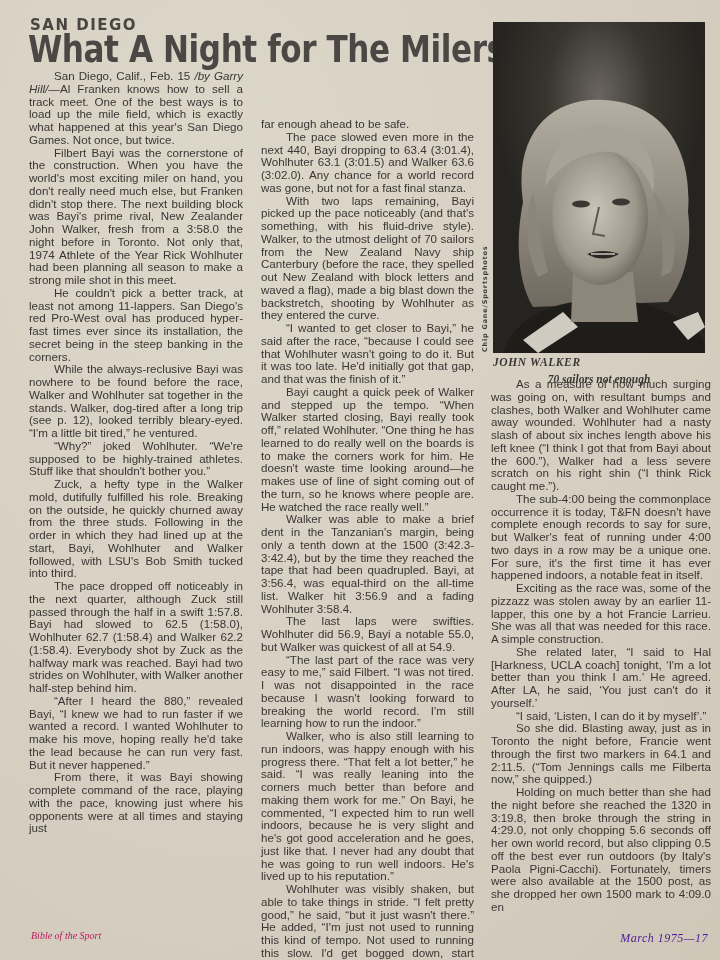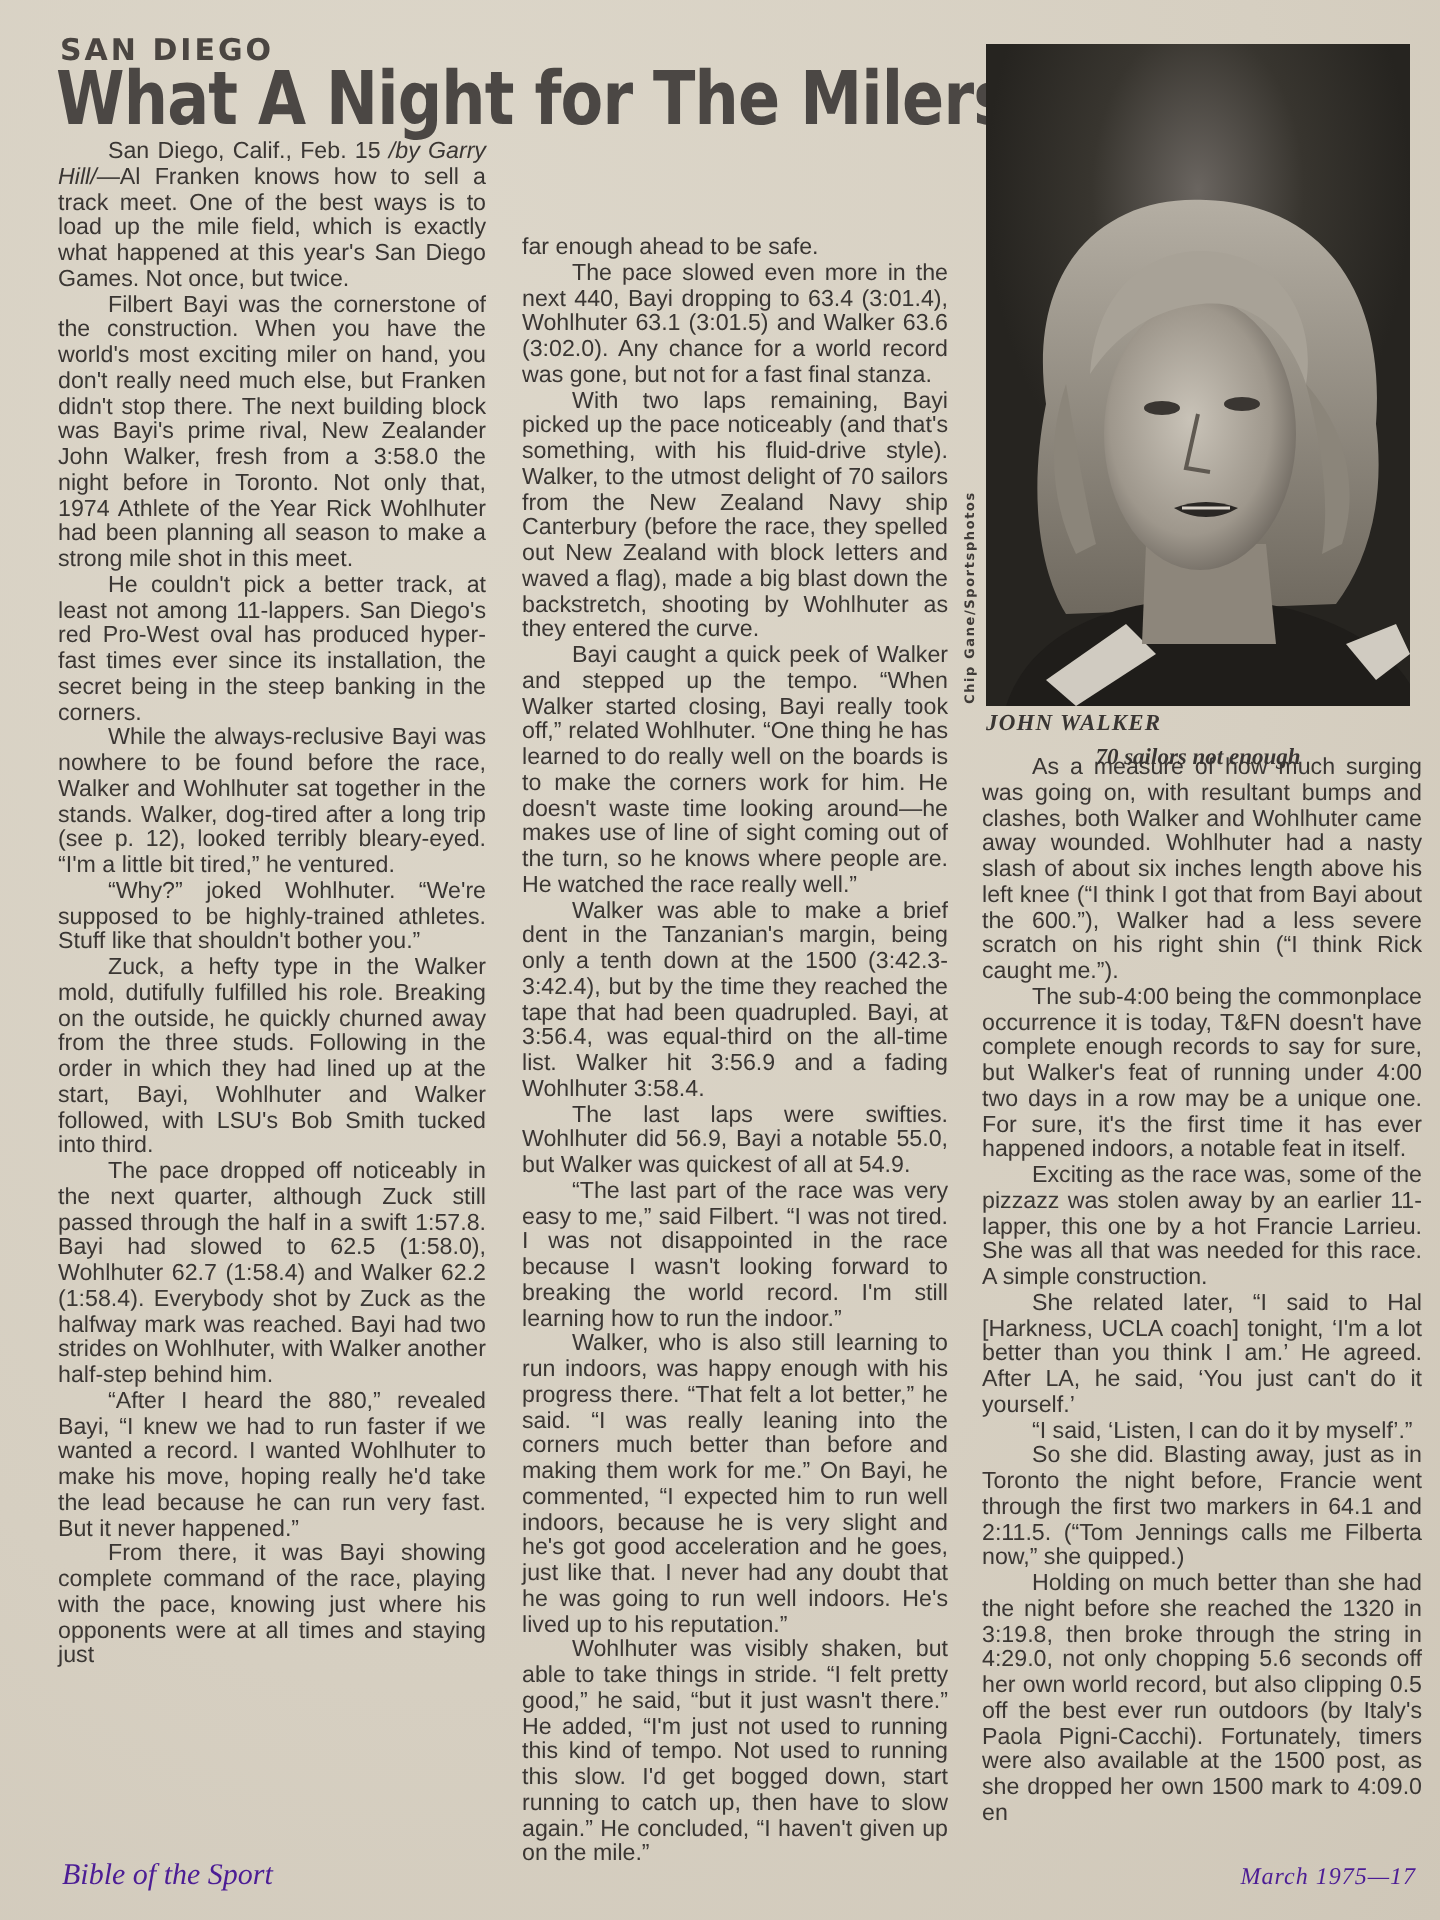--- a/index.html
+++ b/index.html
@@ -50,21 +50,21 @@
     font-family: "Liberation Serif", serif; font-style: italic; font-weight: bold;
     font-size: 11.5px; letter-spacing: 0.6px; color: #3a3633;
   }
   .caption-sub {
     position: absolute; left: 493px; top: 373px; width: 212px; text-align: center;
     font-family: "Liberation Serif", serif; font-style: italic; font-weight: bold;
     font-size: 11.5px; color: #3a3633;
   }
   .footer-left {
     position: absolute; left: 31px; top: 930px;
-    font-family: "Liberation Serif", serif; font-style: italic; font-size: 15px; color: #4c1d95;
+    font-family: "Liberation Serif", serif; font-style: italic; font-size: 10px; color: #be185d;
   }
   .footer-right {
     position: absolute; right: 12px; top: 931px;
     font-family: "Liberation Serif", serif; font-style: italic; font-size: 12px; color: #4c1d95;
     letter-spacing: 0.5px;
   }
   em { font-style: italic; }
 </style>
 </head>
 <body>
@@ -83,20 +83,21 @@
     <p>Zuck, a hefty type in the Walker mold, dutifully fulfilled his role. Breaking on the outside, he quickly churned away from the three studs. Following in the order in which they had lined up at the start, Bayi, Wohlhuter and Walker followed, with LSU's Bob Smith tucked into third.</p>
     <p>The pace dropped off noticeably in the next quarter, although Zuck still passed through the half in a swift 1:57.8. Bayi had slowed to 62.5 (1:58.0), Wohlhuter 62.7 (1:58.4) and Walker 62.2 (1:58.4). Everybody shot by Zuck as the halfway mark was reached. Bayi had two strides on Wohlhuter, with Walker another half-step behind him.</p>
     <p>“After I heard the 880,” revealed Bayi, “I knew we had to run faster if we wanted a record. I wanted Wohlhuter to make his move, hoping really he'd take the lead because he can run very fast. But it never happened.”</p>
     <p>From there, it was Bayi showing complete command of the race, playing with the pace, knowing just where his opponents were at all times and staying just</p>
   </div>
 
   <div class="col col2">
     <p class="noindent">far enough ahead to be safe.</p>
     <p>The pace slowed even more in the next 440, Bayi dropping to 63.4 (3:01.4), Wohlhuter 63.1 (3:01.5) and Walker 63.6 (3:02.0). Any chance for a world record was gone, but not for a fast final stanza.</p>
     <p>With two laps remaining, Bayi picked up the pace noticeably (and that's something, with his fluid-drive style). Walker, to the utmost delight of 70 sailors from the New Zealand Navy ship Canterbury (before the race, they spelled out New Zealand with block letters and waved a flag), made a big blast down the backstretch, shooting by Wohlhuter as they entered the curve.</p>
+    <p>“I wanted to get closer to Bayi,” he said after the race, “because I could see that Wohlhuter wasn't going to do it. But it was too late. He'd initially got that gap, and that was the finish of it.”</p>
     <p>Bayi caught a quick peek of Walker and stepped up the tempo. “When Walker started closing, Bayi really took off,” related Wohlhuter. “One thing he has learned to do really well on the boards is to make the corners work for him. He doesn't waste time looking around—he makes use of line of sight coming out of the turn, so he knows where people are. He watched the race really well.”</p>
     <p>Walker was able to make a brief dent in the Tanzanian's margin, being only a tenth down at the 1500 (3:42.3-3:42.4), but by the time they reached the tape that had been quadrupled. Bayi, at 3:56.4, was equal-third on the all-time list. Walker hit 3:56.9 and a fading Wohlhuter 3:58.4.</p>
     <p>The last laps were swifties. Wohlhuter did 56.9, Bayi a notable 55.0, but Walker was quickest of all at 54.9.</p>
     <p>“The last part of the race was very easy to me,” said Filbert. “I was not tired. I was not disappointed in the race because I wasn't looking forward to breaking the world record. I'm still learning how to run the indoor.”</p>
     <p>Walker, who is also still learning to run indoors, was happy enough with his progress there. “That felt a lot better,” he said. “I was really leaning into the corners much better than before and making them work for me.” On Bayi, he commented, “I expected him to run well indoors, because he is very slight and he's got good acceleration and he goes, just like that. I never had any doubt that he was going to run well indoors. He's lived up to his reputation.”</p>
     <p>Wohlhuter was visibly shaken, but able to take things in stride. “I felt pretty good,” he said, “but it just wasn't there.” He added, “I'm just not used to running this kind of tempo. Not used to running this slow. I'd get bogged down, start running to catch up, then have to slow again.” He concluded, “I haven't given up on the mile.”</p>
   </div>
 
   <div class="photo-wrap">
     <svg width="212" height="331" viewBox="0 0 212 331">

